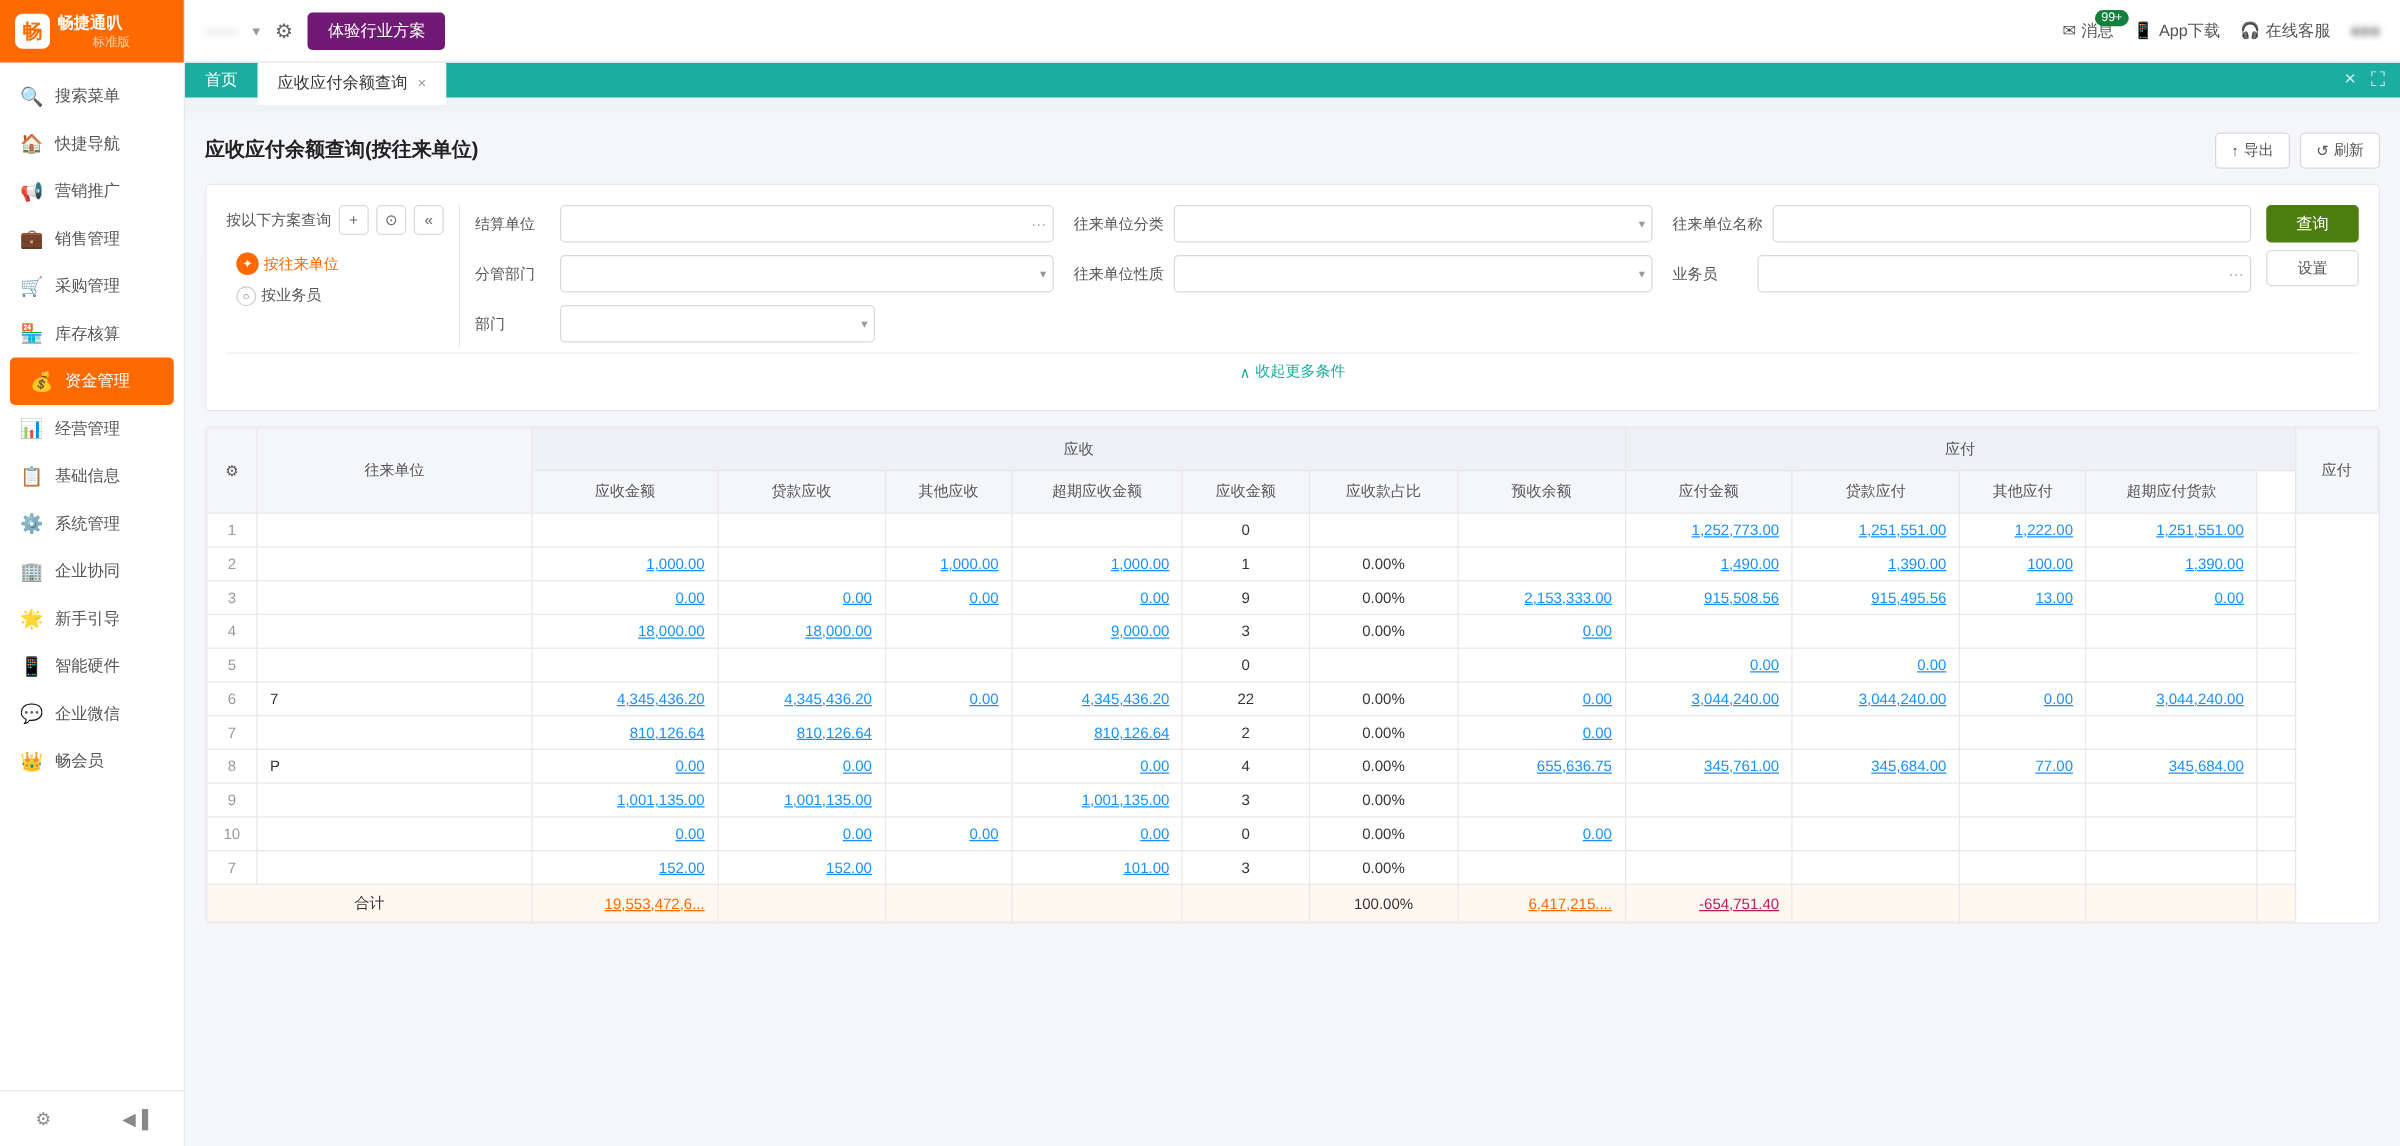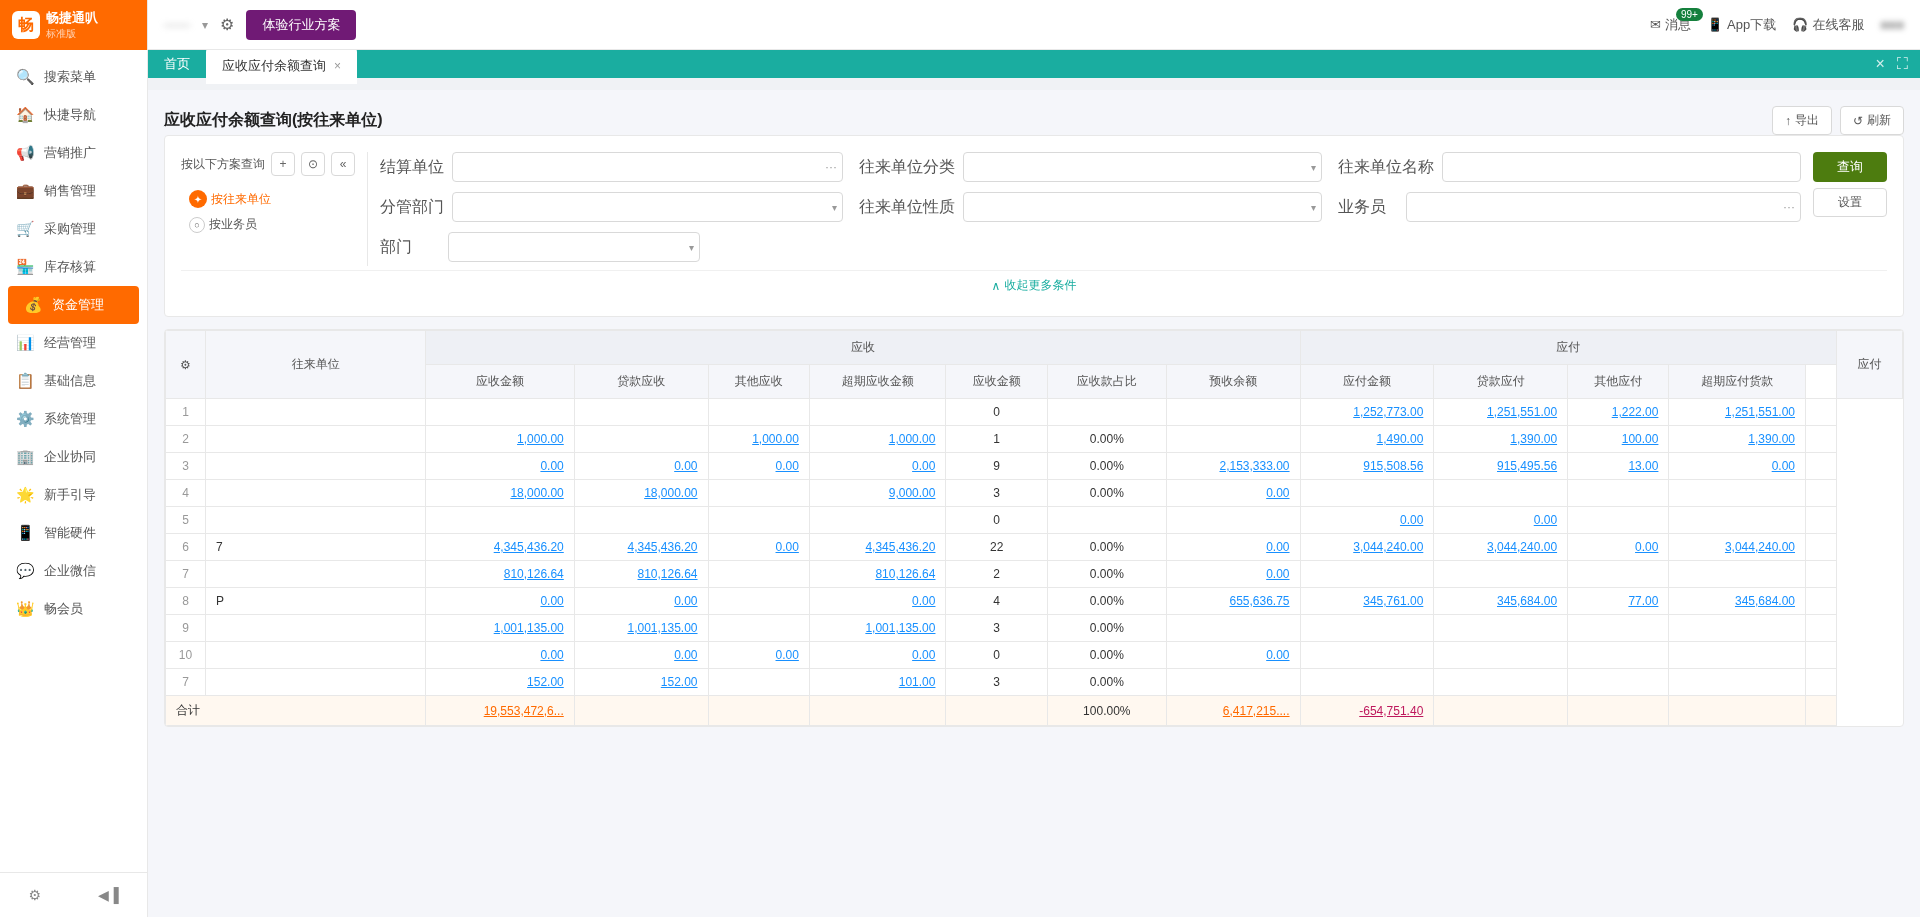--- a/index.html
+++ b/index.html
@@ -9,21 +9,21 @@
     .sidebar {
       position: fixed; left: 0; top: 0; width: 148px; height: 917px;
       background: #fff; border-right: 1px solid #e8e8e8; display: flex; flex-direction: column;
       z-index: 100;
     }
     .sidebar-logo {
       height: 50px; background: #ff6a00; display: flex; align-items: center; padding: 0 12px; gap: 6px;
     }
     .sidebar-logo-icon { width: 28px; height: 28px; background: #fff; border-radius: 6px; display: flex; align-items: center; justify-content: center; font-size: 16px; color: #ff6a00; font-weight: bold; }
     .sidebar-logo-text { color: #fff; font-size: 13px; font-weight: bold; }
-    .sidebar-logo-sub { color: rgba(255,255,255,0.7); font-size: 10px; }
+    .sidebar-logo-sub { color: rgba(255,255,255,0.7); font-size: 10px; margin-left: 28px; }
     .sidebar-menu { flex: 1; overflow-y: auto; padding: 8px 0; }
     .sidebar-item {
       display: flex; align-items: center; gap: 8px; padding: 10px 16px; cursor: pointer;
       color: #555; font-size: 13px; transition: background 0.2s;
     }
     .sidebar-item.active { background: #ff6a00; color: #fff; border-radius: 4px; margin: 0 8px; }
     .sidebar-item.active .sidebar-icon { color: #fff; }
     .sidebar-icon { font-size: 15px; width: 20px; text-align: center; }
     .sidebar-bottom {
       border-top: 1px solid #e8e8e8; padding: 10px 0; display: flex; align-items: center; justify-content: space-around;
@@ -64,41 +64,41 @@
     .tab-bar-icon { color: rgba(255,255,255,0.8); cursor: pointer; font-size: 16px; }
 
     
     .main {
       position: absolute; left: 148px; top: 90px; right: 0; bottom: 0; overflow-y: auto; background: #f5f6fa;
     }
     .page-container { padding: 16px; }
 
     
     .page-header {
-      display: flex; align-items: center; justify-content: space-between; margin-bottom: 0;
+      display: flex; align-items: center; justify-content: space-between; margin-bottom: 12px;
     }
     .page-title { font-size: 16px; font-weight: bold; color: #222; }
     .page-actions { display: flex; gap: 8px; }
     .btn-export { background: #fff; border: 1px solid #d9d9d9; border-radius: 4px; padding: 5px 12px; cursor: pointer; font-size: 12px; color: #555; display: flex; align-items: center; gap: 4px; }
     .btn-refresh { background: #fff; border: 1px solid #d9d9d9; border-radius: 4px; padding: 5px 12px; cursor: pointer; font-size: 12px; color: #555; display: flex; align-items: center; gap: 4px; }
 
     
     .filter-area {
       background: #fff; border-radius: 4px; padding: 16px; margin-bottom: 12px; border: 1px solid #e8e8e8;
     }
     .filter-icon-btn { width: 24px; height: 24px; border: 1px solid #d9d9d9; border-radius: 4px; display: flex; align-items: center; justify-content: center; cursor: pointer; color: #666; font-size: 12px; }
     .filter-option { display: flex; align-items: center; gap: 4px; cursor: pointer; padding: 4px 8px; border-radius: 4px; }
     .filter-option-icon { width: 18px; height: 18px; border-radius: 50%; background: #ff6a00; display: flex; align-items: center; justify-content: center; color: #fff; font-size: 10px; }
     .filter-option-text { color: #ff6a00; font-size: 12px; }
     .filter-option2 { display: flex; align-items: center; gap: 4px; cursor: pointer; padding: 4px 8px; }
     .filter-option2-icon { width: 16px; height: 16px; border-radius: 50%; border: 1px solid #ccc; display: flex; align-items: center; justify-content: center; font-size: 9px; color: #666; }
     .filter-option2-text { color: #555; font-size: 12px; }
 
     .filter-field { display: flex; align-items: center; gap: 8px; flex: 1; min-width: 280px; }
-    .field-label { color: #555; font-size: 16px; white-space: nowrap; min-width: 60px; }
+    .field-label { color: #555; font-size: 12px; white-space: nowrap; min-width: 60px; }
     .field-input {
       flex: 1; height: 30px; border: 1px solid #d9d9d9; border-radius: 4px; padding: 0 8px;
       font-size: 12px; color: #333; background: #fff; outline: none;
     }
     .field-input-with-icon { position: relative; flex: 1; }
     .field-input-with-icon input { width: 100%; height: 30px; border: 1px solid #d9d9d9; border-radius: 4px; padding: 0 28px 0 8px; font-size: 12px; color: #333; background: #fff; outline: none; }
     .field-input-icon { position: absolute; right: 6px; top: 50%; transform: translateY(-50%); color: #999; font-size: 12px; cursor: pointer; }
     .field-select-wrap { position: relative; flex: 1; }
     .field-select-wrap select { width: 100%; height: 30px; border: 1px solid #d9d9d9; border-radius: 4px; padding: 0 24px 0 8px; font-size: 12px; color: #333; background: #fff; outline: none; appearance: none; cursor: pointer; }
     .field-select-arrow { position: absolute; right: 6px; top: 50%; transform: translateY(-50%); color: #999; font-size: 10px; pointer-events: none; }
@@ -557,21 +557,21 @@
               <td class=""></td>
               <td class=""></td>
               <td class=""></td>
               <td class=""></td>
               <td class=""></td>
               <td></td>
             </tr>
           </tbody>
         <tfoot>
           <tr class="total-row">
-            <td colspan="2" style="text-align:left;">合计</td>
+            <td colspan="2" style="text-align:center;">合计</td>
             <td class="num-cell">19,553,472,6...</td>
             <td class="num-cell-plain"></td>
             <td class="num-cell-plain"></td>
             <td class="num-cell-plain"></td>
             <td class="center-cell"></td>
             <td class="center-cell">100.00%</td>
             <td class="num-cell">6,417,215....</td>
             <td class="num-cell" style="color:#be185d;">-654,751.40</td>
             <td class="num-cell-plain"></td>
             <td class="num-cell-plain"></td>

